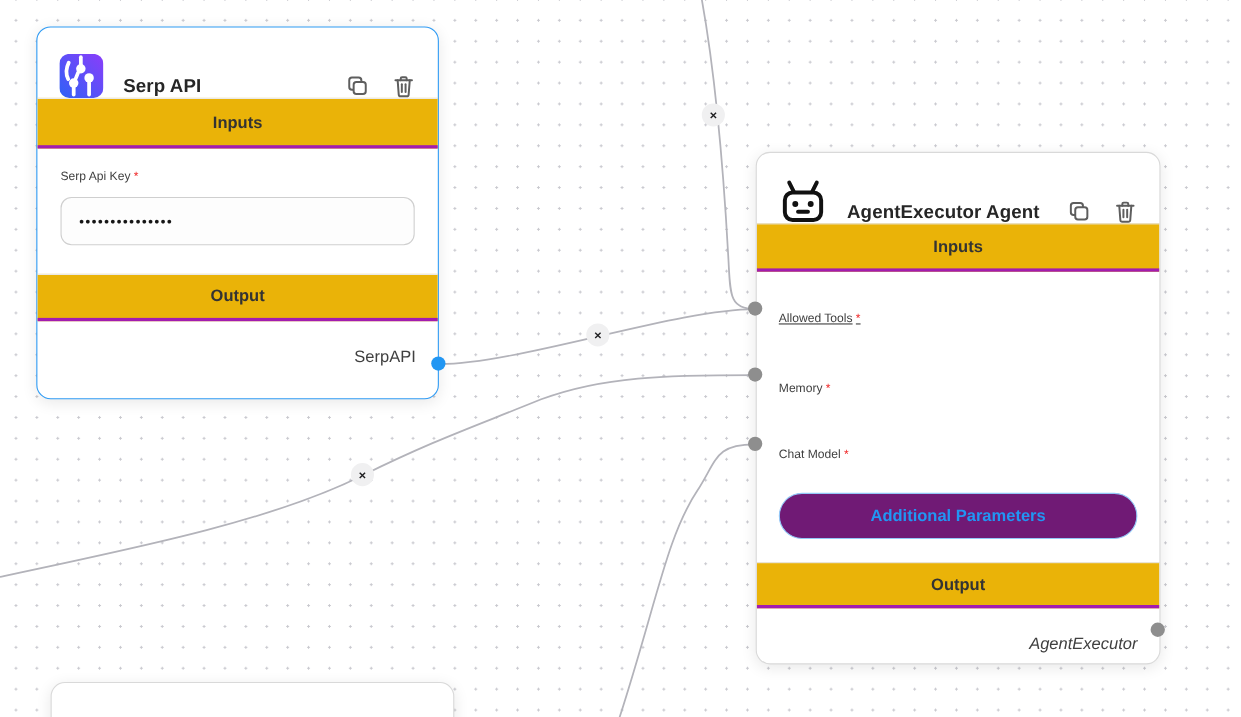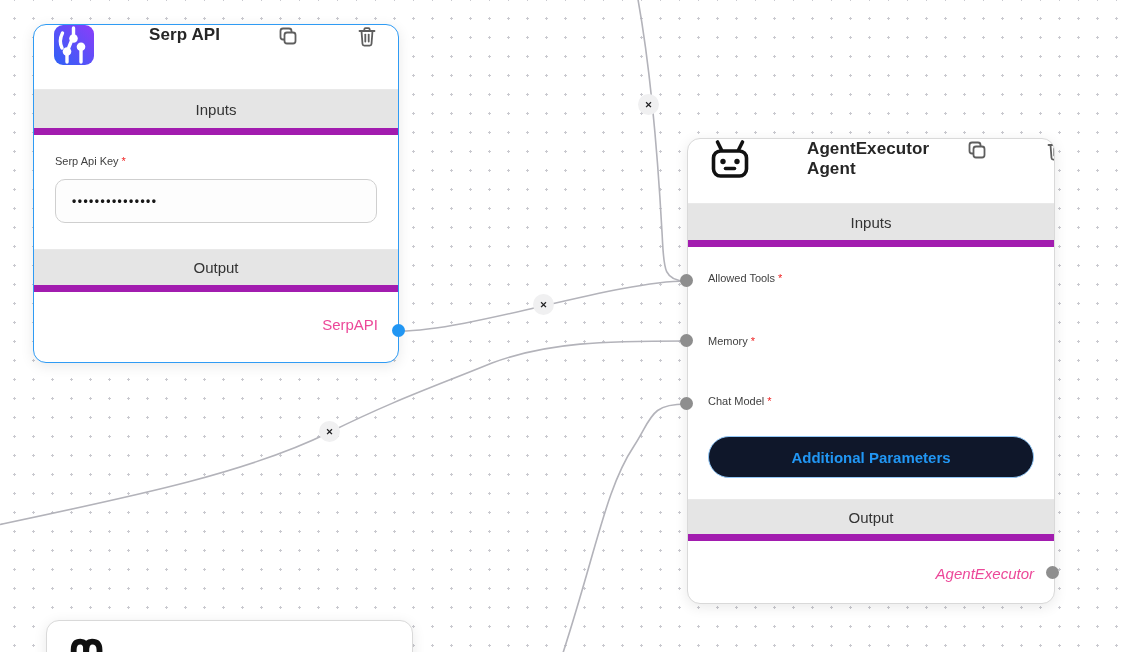--- a/index.html
+++ b/index.html
@@ -17,43 +17,43 @@
     position:absolute;z-index:2;width:21px;height:21px;border-radius:50%;
     background:#f0f0f1;display:flex;align-items:center;justify-content:center;
     font-size:9px;font-weight:700;color:#1d1d1f;cursor:pointer;user-select:none;
   }
   .node{
     position:absolute;z-index:2;background:#fff;border-radius:13px;
     border:1px solid #d9d9d9;box-shadow:0 3px 14px rgba(0,0,0,0.09);
     overflow:hidden;box-sizing:border-box;
   }
   .node.selected{border:1.5px solid #2f9bf4;}
-  .node-header{display:flex;align-items:flex-start;padding:0 20px;gap:37px;}
+  .node-header{display:flex;align-items:flex-end;padding:0 20px;}
   .node-icon{flex:0 0 auto;display:flex;align-items:center;justify-content:center;}
   .node-title{flex:1 1 auto;margin-left:18px;font-size:17px;font-weight:700;color:#262626;letter-spacing:.1px;}
   .hdr-btn{flex:0 0 auto;width:22px;height:22px;cursor:pointer;display:flex;align-items:center;justify-content:center;}
   .hdr-btn + .hdr-btn{margin-left:20px;}
   .section-bar{
-    background:#e5e5e5;border-top:1px solid #e9e9e9;border-bottom:7px solid #a21caf;
+    background:#eab308;border-top:1px solid #e9e9e9;border-bottom:3px solid #a21caf;
     display:flex;align-items:center;justify-content:center;
-    font-size:15px;font-weight:400;color:#333333;box-sizing:border-box;
+    font-size:15px;font-weight:700;color:#333333;box-sizing:border-box;
   }
   .param-label{font-size:11px;color:#3f3f3f;}
   .req{color:#ef1f1f;margin-left:3px;}
   .text-input{
     display:block;box-sizing:border-box;background:#fdfdfd;border:1px solid #cfcfcf;border-radius:10px;
     height:44px;width:100%;padding:0 16px;font-family:"Liberation Sans",sans-serif;
     font-size:12px;letter-spacing:1.5px;font-weight:700;color:#161616;outline:none;
   }
-  .output-row{display:flex;align-items:center;justify-content:flex-end;padding:0 20px;font-size:15px;color:#ec4899;}
+  .output-row{display:flex;align-items:center;justify-content:flex-end;padding:0 20px;font-size:15px;color:#404040;}
   .handle{position:absolute;z-index:3;width:13px;height:13px;border-radius:50%;background:#8e8e8e;cursor:crosshair;}
   .handle.out-blue{background:#2196f3;}
   .ap-button{
     display:flex;align-items:center;justify-content:center;box-sizing:border-box;
-    height:42px;border:1px solid #93c8f7;border-radius:21px;background:#0f172a;
+    height:42px;border:1px solid #93c8f7;border-radius:21px;background:#701a75;
     color:#2196f3;font-size:15px;font-weight:700;cursor:pointer;
   }
   .icon-stroke{stroke:#5e5e5e;stroke-width:1.8;fill:none;stroke-linecap:round;stroke-linejoin:round;}
 </style>
 </head>
 <body>
 
 <svg id="edge-layer" width="1128" height="652" viewBox="0 0 1128 652">
   <path class="edge" d="M 637 -6 C 650 64, 658 160, 662 232 C 664 266, 662 281, 686 281"></path>
   <path class="edge" d="M 400 331 C 470 331, 616 281, 686 281"></path>
@@ -151,21 +151,21 @@
           <path d="M8.3 6 V4.4 q0-1.2 1.2-1.2 h3 q1.2 0 1.2 1.2 V6"></path>
           <path d="M5.5 6 l1 13 q0.15 1.6 1.75 1.6 h5.5 q1.6 0 1.75-1.6 l1-13"></path>
           <path d="M9.3 9.6 v7"></path>
             <path d="M12.7 9.6 v7"></path>
         </g>
       </svg>
     </div>
   </div>
   <div class="section-bar" style="height:44px;">Inputs</div>
 
-  <div class="param-label" style="margin:25px 20px 0;height:20px;">
+  <div class="param-label" style="margin:37px 20px 0;height:20px;text-decoration:underline;">
     <span>Allowed Tools</span><span class="req">*</span>
   </div>
   <div class="param-label" style="margin:43px 20px 0;height:20px;">
     <span>Memory</span><span class="req">*</span>
   </div>
   <div class="param-label" style="margin:40px 20px 0;height:20px;">
     <span>Chat Model</span><span class="req">*</span>
   </div>
 
   <div class="ap-button" style="margin:21px 20px 0;">Additional Parameters</div>

